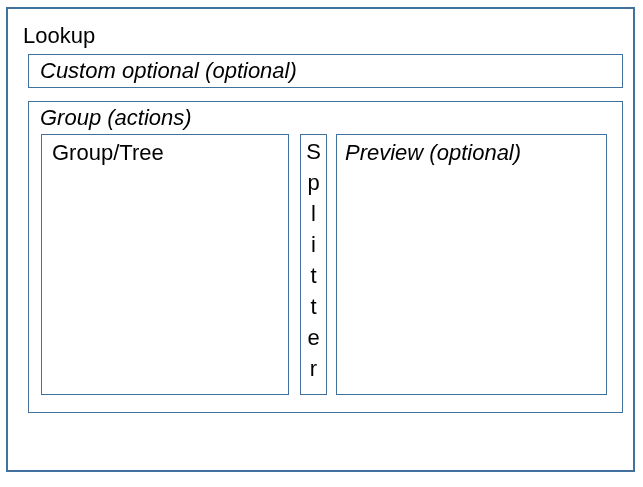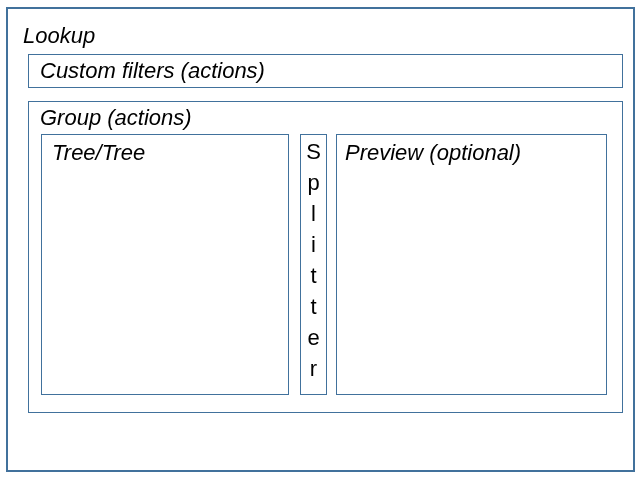--- a/index.html
+++ b/index.html
@@ -28,21 +28,20 @@
     background: var(--background);
   }
   .frame {
     border-width: 2px;
   }
   .label {
     font-size: 22px;
     line-height: 28px;
     white-space: nowrap;
     color: var(--text);
-    font-style: italic;
   }
   .italic {
     font-style: italic;
   }
   
   #lookup-frame { left: 6px; top: 7px; width: 629px; height: 465px; }
   #lookup-title { position: absolute; left: 15px; top: 13px; }
   
   #custom-filters-box { left: 28px; top: 54px; width: 595px; height: 34px;
     display: flex; align-items: center; padding-left: 11px; }
@@ -65,29 +64,29 @@
 <body>
 
 <div id="canvas">
 
   <div class="box frame" id="lookup-frame">
 
     <div class="label" id="lookup-title">Lookup</div>
   </div>
 
   <div class="box" id="custom-filters-box">
-    <span class="label italic">Custom filters (actions)</span>
+    <span class="label italic">Custom optional (optional)</span>
   </div>
 
   <div class="box" id="group-box">
     <span class="label italic" id="group-label">Group (actions)</span>
   </div>
 
   <div class="box" id="list-tree-box">
-    <span class="label">Tree/Tree</span>
+    <span class="label">Group/Tree</span>
   </div>
 
   <div class="box" id="splitter-box">
     <span class="splitter-letter">S</span>
     <span class="splitter-letter">p</span>
     <span class="splitter-letter">l</span>
     <span class="splitter-letter">i</span>
     <span class="splitter-letter">t</span>
     <span class="splitter-letter">t</span>
     <span class="splitter-letter">e</span>

